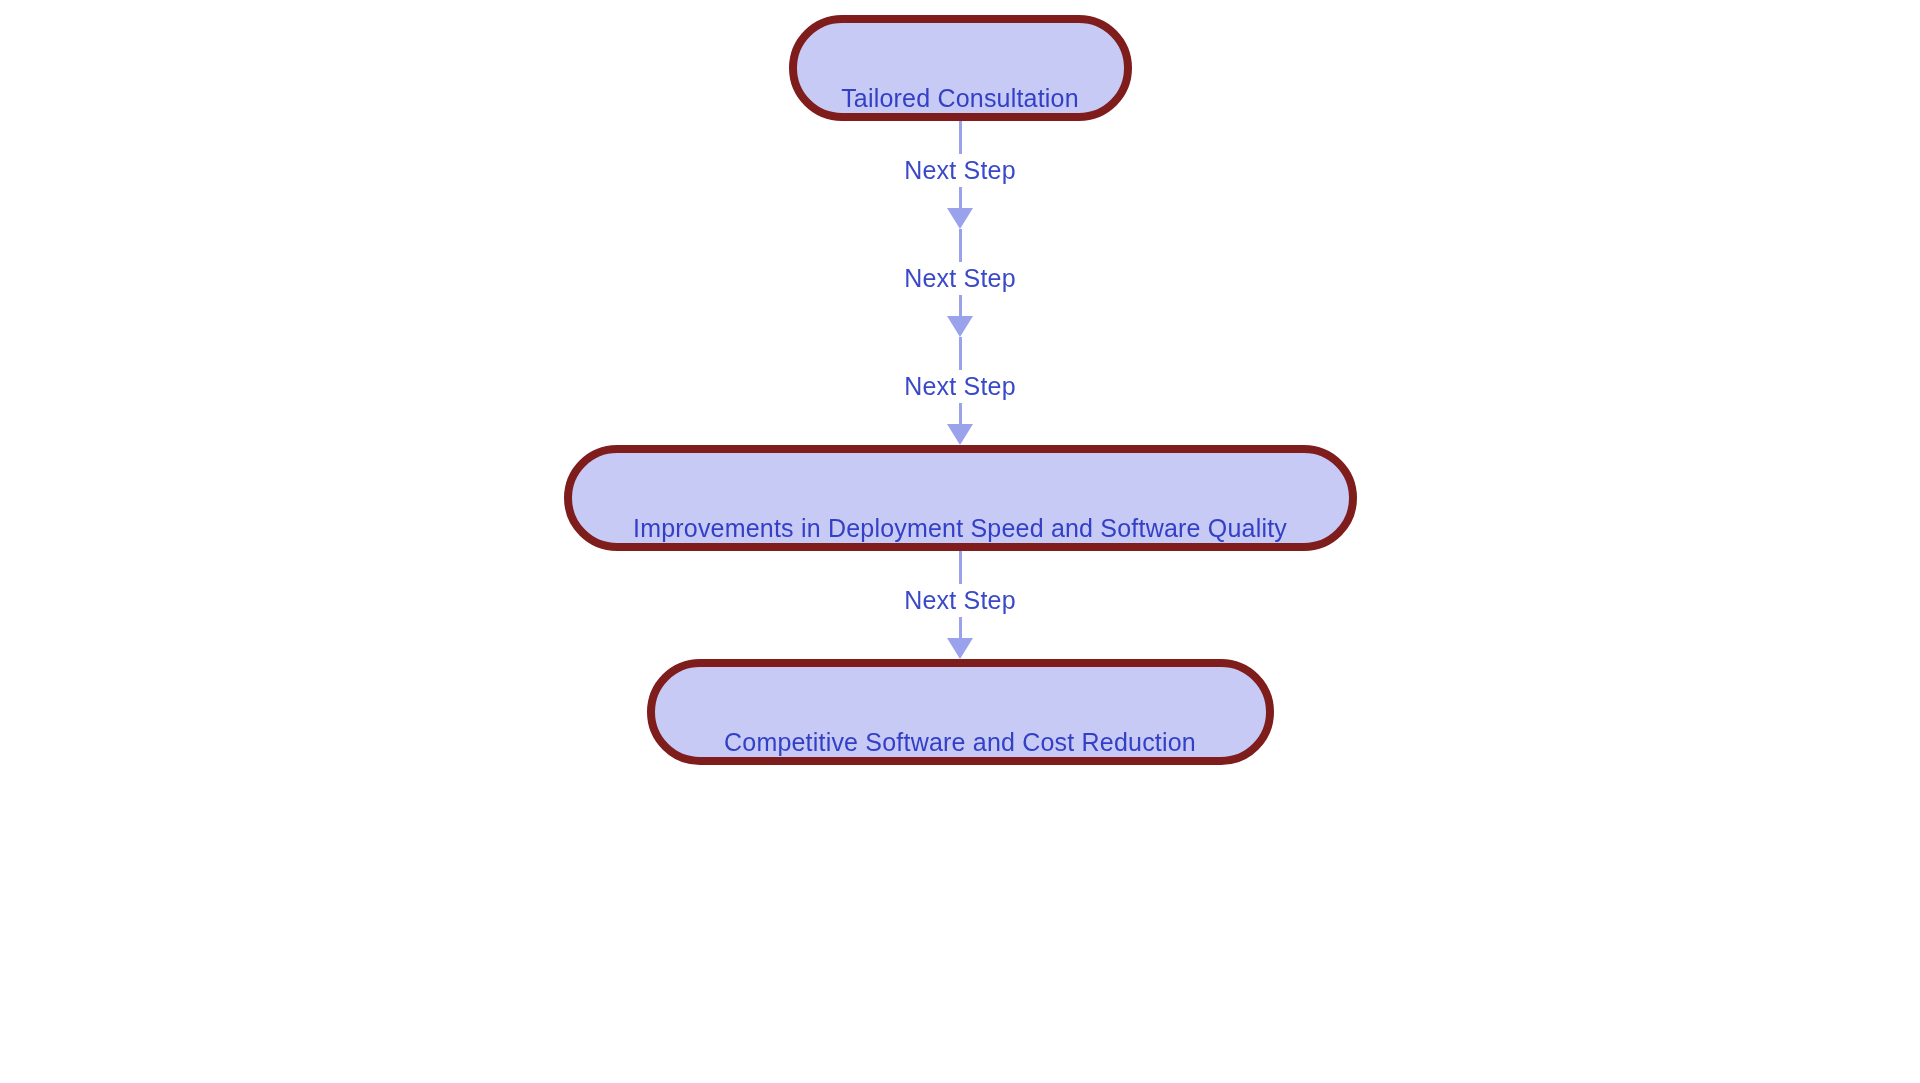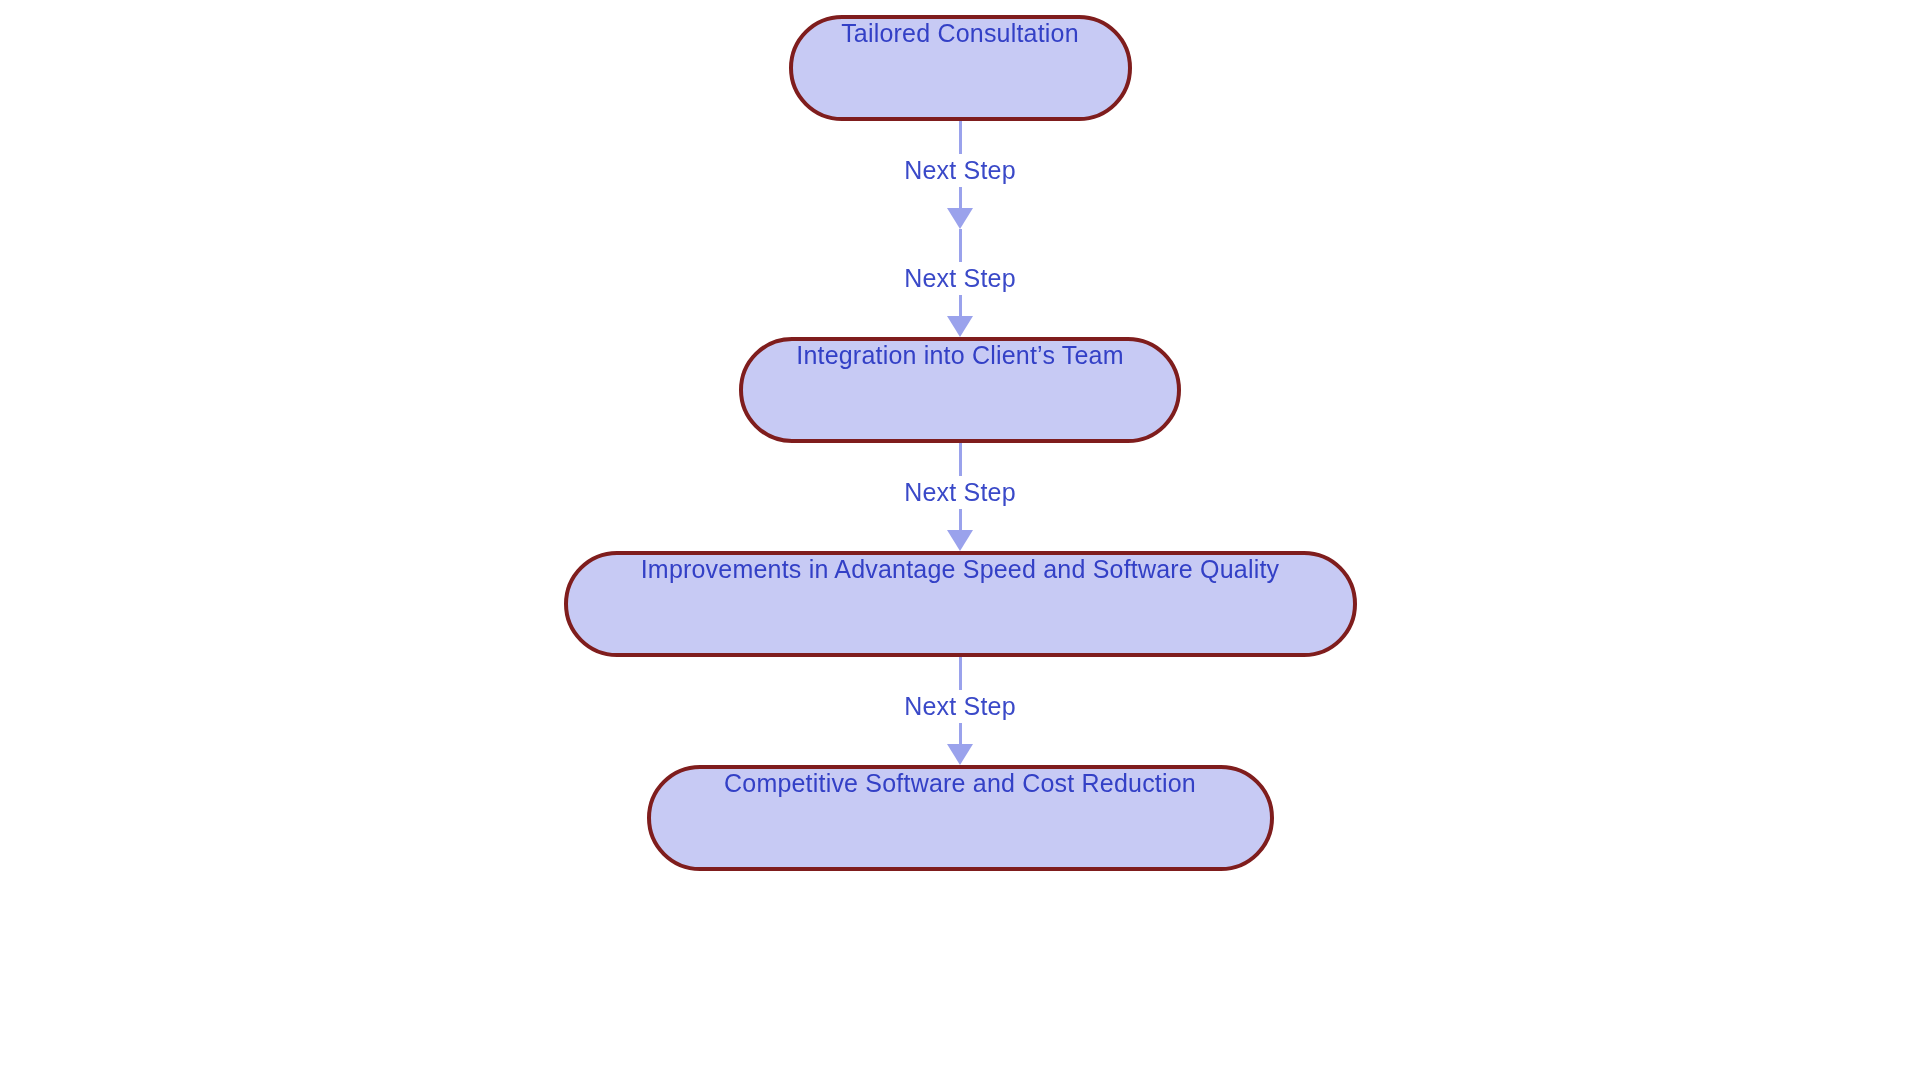--- a/index.html
+++ b/index.html
@@ -18,26 +18,26 @@
     flex-direction: column;
     align-items: center;
     box-sizing: border-box;
     padding-top: 15px;
   }
   .node {
     box-sizing: border-box;
     height: 106px;
     border-radius: 53px;
     background: #c7caf4;
-    border: 4px solid #7f1d1d;
+    border: 8px solid #7f1d1d;
     color: #3340c6;
     font-size: 25px;
     letter-spacing: 0.2px;
     display: flex;
-    align-items: flex-start;
+    align-items: flex-end;
     justify-content: center;
     text-align: center;
     flex: 0 0 auto;
   }
   .node.w1 { width: 343px; }
   .node.w2 { width: 554px; }
   .node.w3 { width: 442px; }
   .node.w4 { width: 793px; }
   .node.w5 { width: 627px; }
   .connector {
@@ -95,32 +95,29 @@
     <div class="arrowhead"></div>
   </div>
 
 
   <div class="connector">
     <div class="line"></div>
     <span class="edge-label">Next Step</span>
     <div class="arrowhead"></div>
   </div>
 
-  <div class="node w3">
-    <span>Integration into Client’s Team</span>
-  </div>
 
   <div class="connector">
     <div class="line"></div>
     <span class="edge-label">Next Step</span>
     <div class="arrowhead"></div>
   </div>
 
   <div class="node w4">
-    <span>Improvements in Advantage Speed and Software Quality</span>
+    <span>Improvements in Deployment Speed and Software Quality</span>
   </div>
 
   <div class="connector">
     <div class="line"></div>
     <span class="edge-label">Next Step</span>
     <div class="arrowhead"></div>
   </div>
 
   <div class="node w5">
     <span>Competitive Software and Cost Reduction</span>

